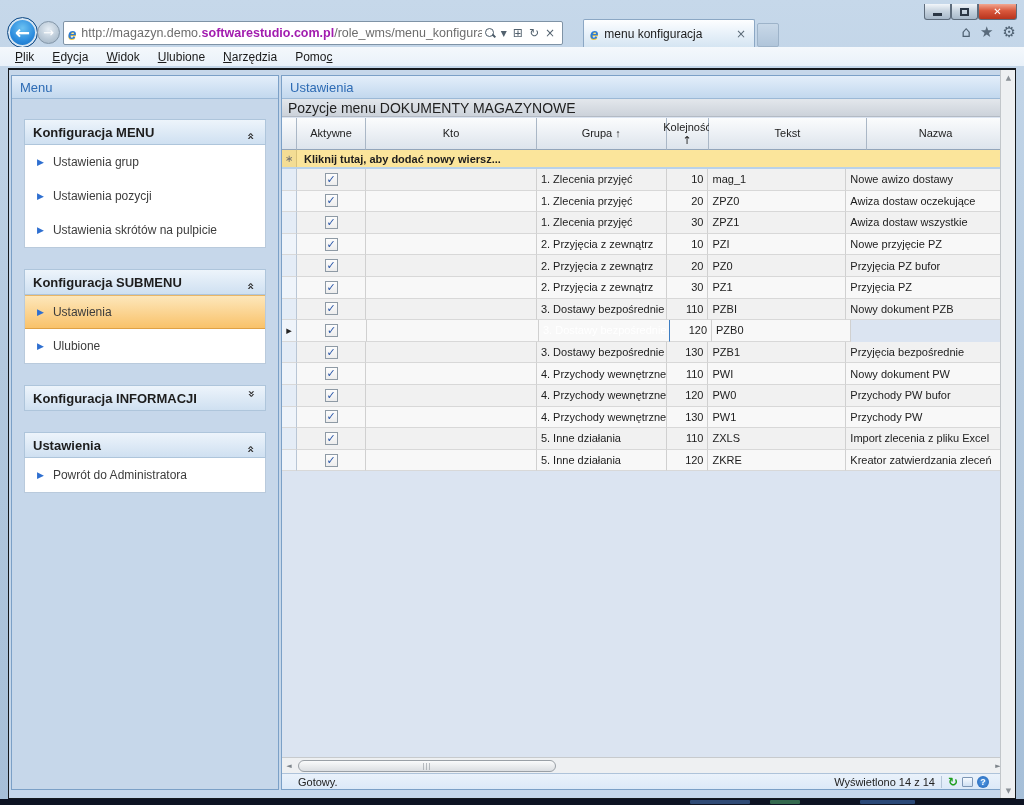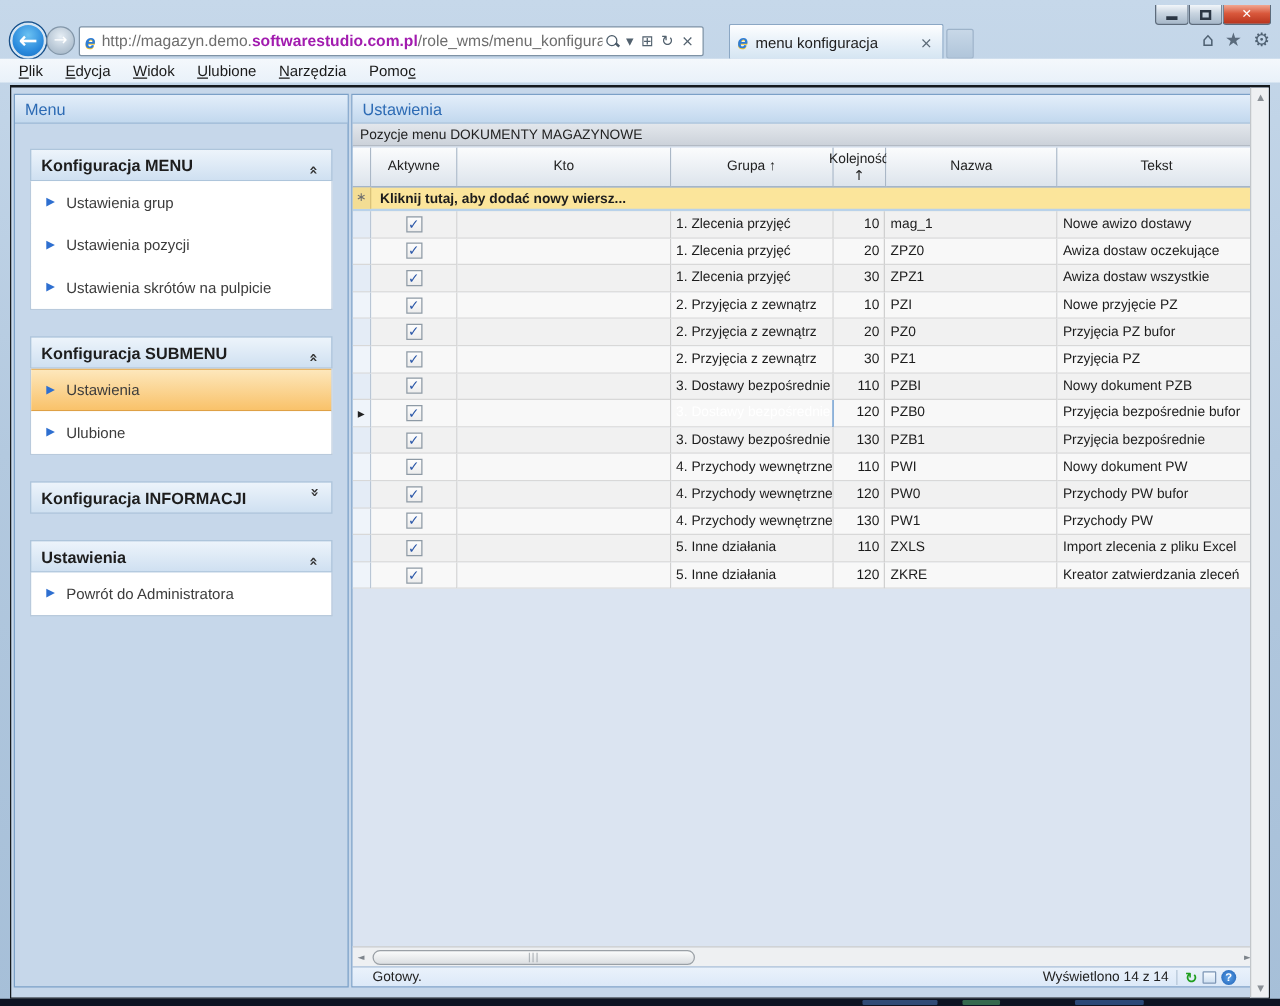--- a/index.html
+++ b/index.html
@@ -93,21 +93,21 @@
   .sb-item { height:34px; display:flex; align-items:center; padding-left:12px;
     font-size:12px; color:#3c3c3c; background:#fff; }
   .sb-item .bullet { color:#2e6fd0; font-size:9px; margin-right:9px; }
   .sb-item.active { background:linear-gradient(#fde7bb,#f9c26a);
     border-top:1px solid #e8b668; border-bottom:1px solid #dfa145; }
 
   
   .main { position:absolute; left:272px; top:5px; width:725px; height:715px;
     background:#dbe4f1; border:1px solid #7ba0c7; overflow:hidden; }
   .grid-title { height:18px; background:linear-gradient(#e3e7ec,#ccd2da);
-    border-bottom:1px solid #b3bac4; font-size:11px; color:#222;
+    border-bottom:1px solid #b3bac4; font-size:14px; color:#222;
     display:flex; align-items:center; padding-left:6px; }
 
   .grid { position:absolute; left:0; top:42px; width:723px; overflow:hidden; }
   .hrow, .grow { display:flex; }
   .hcell { height:32px; background:linear-gradient(#fbfcfd,#dde4ec);
     border-right:1px solid #aab7c6; border-bottom:1px solid #93a5ba;
     display:flex; flex-direction:column; align-items:center; justify-content:center;
     font-size:11px; color:#222; line-height:13px; text-align:center; }
   .c0{width:15px;} .c1{width:70px;} .c2{width:172px;} .c3{width:131px;}
   .c4{width:42px;} .c5{width:139px;} .c6{width:160px;}
@@ -292,25 +292,25 @@
             <div class="hcell c2">
               <div>Kto</div>
             </div>
             <div class="hcell c3">
               <div>Grupa ↑</div>
             </div>
             <div class="hcell c4">
               <div>Kolejność</div>
               <div class="icf">↑</div>
             </div>
+            <div class="hcell c6">
+              <div>Tekst</div>
+            </div>
             <div class="hcell c5">
               <div>Nazwa</div>
-            </div>
-            <div class="hcell c6">
-              <div>Tekst</div>
             </div>
           </div>
         <div class="newrow">
           <div class="nr0 icf">∗</div>
           <div class="nr-text">Kliknij tutaj, aby dodać nowy wiersz...</div>
         </div>
         <div id="grid-rows">
             <div class="grow">
               <div class="gcell rh c0 icf"></div>
               <div class="gcell bgA c1">
@@ -390,21 +390,20 @@
             </div>
             <div class="grow alt">
               <div class="gcell rh c0 icf">▸</div>
               <div class="gcell bgA c1">
                 <div class="cbx icf">✓</div>
               </div>
               <div class="gcell bgA c2"></div>
               <div class="gcell bgA c3 sel">3. Dostawy bezpośrednie</div>
               <div class="gcell bgA c4 num">120</div>
               <div class="gcell bgA c5">PZB0</div>
-              <div class="gcell bgA c6">Przyjęcia bezpośrednie bufor</div>
             </div>
             <div class="grow">
               <div class="gcell rh c0 icf"></div>
               <div class="gcell bgA c1">
                 <div class="cbx icf">✓</div>
               </div>
               <div class="gcell bgA c2"></div>
               <div class="gcell bgA c3">3. Dostawy bezpośrednie</div>
               <div class="gcell bgA c4 num">130</div>
               <div class="gcell bgA c5">PZB1</div>

